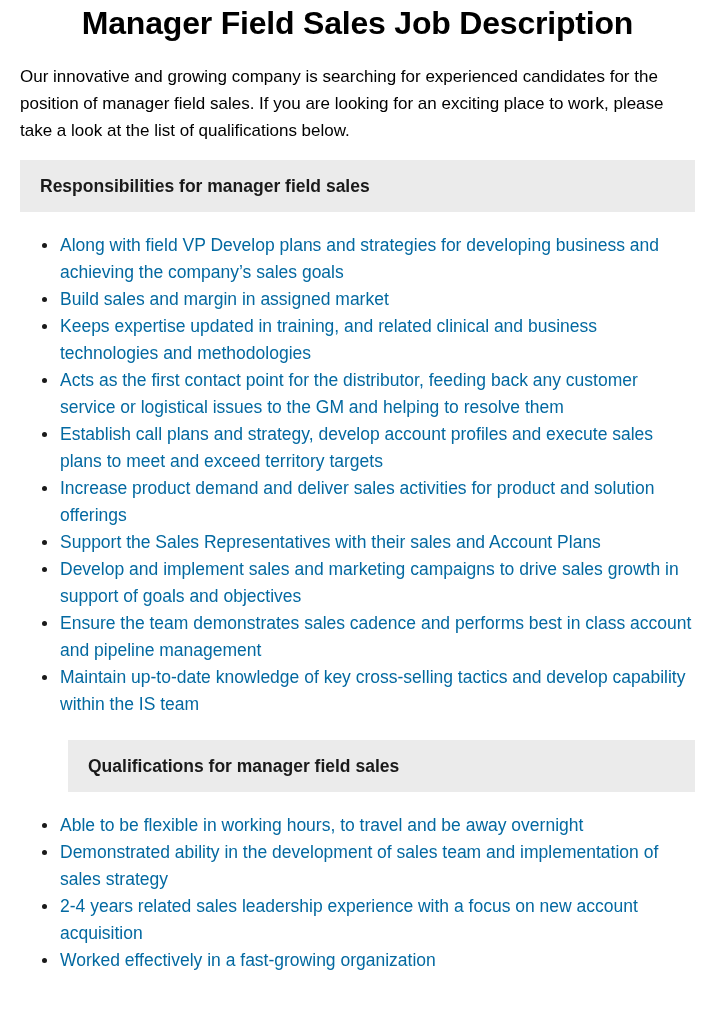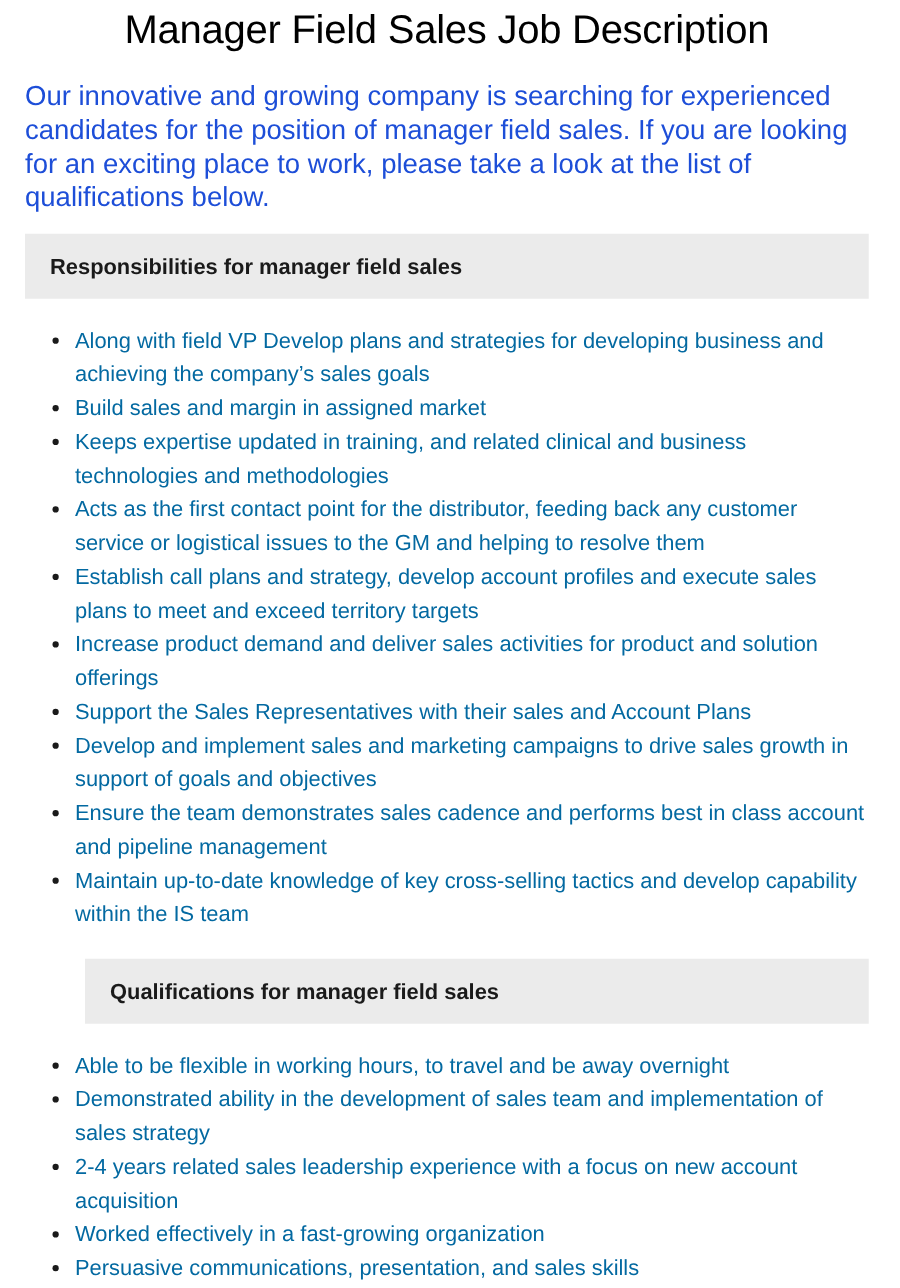--- a/index.html
+++ b/index.html
@@ -4,26 +4,26 @@
 <style>
   html, body { margin: 0; padding: 0; background: #ffffff; }
   body {
     width: 720px; height: 1030px; overflow: hidden;
     font-family: "Liberation Sans", "DejaVu Sans", sans-serif;
     color: #1a1a1a;
   }
   .page { padding: 0 25px 0 20px; }
   h1 {
     margin: 0; padding-top: 3px;
-    font-size: 32px; font-weight: normal; text-align: center;
+    font-size: 32px; font-weight: bold; text-align: center;
     line-height: 40px; color: #000; letter-spacing: -0.2px;
   }
   .intro {
     margin: 20px 0 0 0;
-    font-size: 22px; line-height: 27px; color: #1d4ed8;
+    font-size: 17px; line-height: 27px; color: #000000;
   }
   .section-header {
     background: #ebebeb;
     margin-top: 16px;
     height: 52px;
     padding-left: 20px;
     display: flex; align-items: center;
     font-size: 17.5px; font-weight: bold; color: #1a1a1a;
   }
   ul.items {
@@ -63,15 +63,14 @@
     <li>Ensure the team demonstrates sales cadence and performs best in class account and pipeline management</li>
     <li>Maintain up-to-date knowledge of key cross-selling tactics and develop capability within the IS team</li>
   </ul>
 
   <div class="section-header qual-header">Qualifications for manager field sales</div>
   <ul class="items">
     <li>Able to be flexible in working hours, to travel and be away overnight</li>
     <li>Demonstrated ability in the development of sales team and implementation of sales strategy</li>
     <li>2-4 years related sales leadership experience with a focus on new account acquisition</li>
     <li>Worked effectively in a fast-growing organization</li>
-    <li>Persuasive communications, presentation, and sales skills</li>
   </ul>
 </div>
 
 </body></html>

